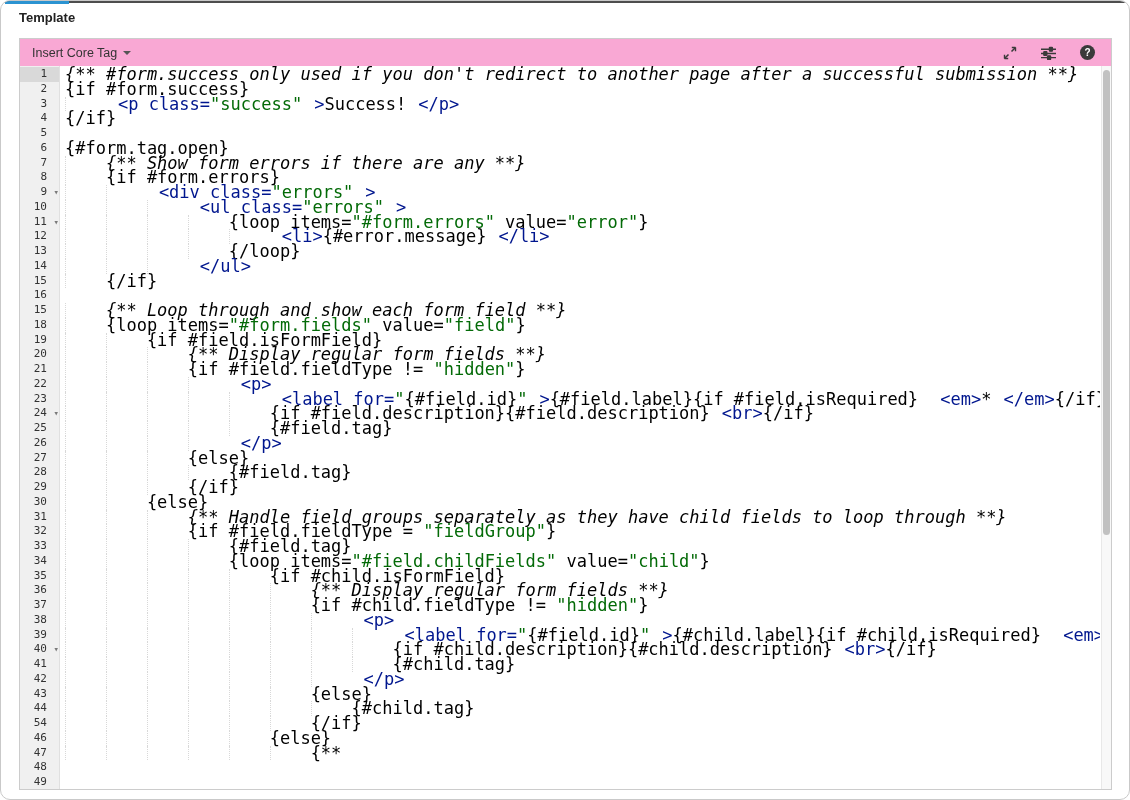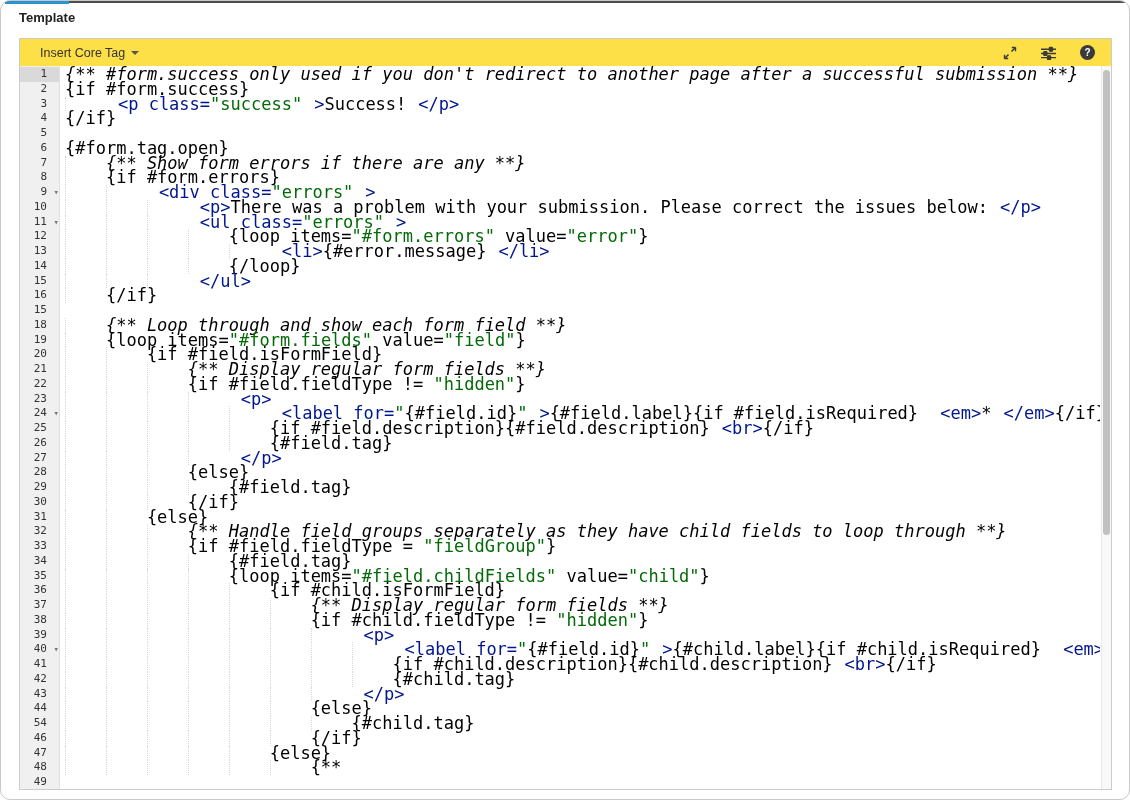--- a/index.html
+++ b/index.html
@@ -4,21 +4,21 @@
 <style>
   * { margin:0; padding:0; box-sizing:border-box; }
   html,body { width:1130px; height:800px; background:#fff; font-family:"Liberation Sans", sans-serif; }
   .frame { position:absolute; left:0; top:0; width:1130px; height:800px;
            border:1px solid #c9c9c9; border-radius:10px; background:#fff; overflow:hidden; }
   .top-strip { position:absolute; left:0; top:0; right:0; height:2px; background:var(--strip); }
   .top-accent { position:absolute; left:4px; top:0; width:64px; height:3px; background:var(--accent); }
   .panel-title { position:absolute; left:18px; top:9px; font-size:13px; font-weight:bold; color:#222; }
 
   .toolbar { position:absolute; left:18px; right:17px; top:37px; height:29px;
-             background:#fde047; border:1px solid #ccc; display:flex; align-items:center;padding-left:8px; }
+             background:#f9a8d4; border:1px solid #ccc; display:flex; align-items:center; }
   .insert-btn { display:flex; align-items:center; gap:6px; padding:0 12px; height:100%;
                 font-size:12.5px; color:#333; cursor:pointer; }
   .caret-down { width:0; height:0; border-left:4px solid transparent; border-right:4px solid transparent;
                 border-top:4px solid #555; margin-top:1px; }
   .toolbar-icons { margin-left:auto; display:flex; align-items:center; gap:24px; padding-right:16px; }
   .tb-icon { width:15px; height:15px; display:flex; align-items:center; justify-content:center; cursor:pointer; }
   .help-circle { width:15px; height:15px; border-radius:50%; background:#3a3a3a; color:#fff;
                  font-size:10px; font-weight:bold; display:flex; align-items:center; justify-content:center; }
 
   .editor { position:absolute; left:18px; right:17px; top:65px; bottom:9px;
@@ -143,21 +143,20 @@
     <div class="code-area">
         <div class="code-line"><span class="tok-c">{** #form.success only used if you don't redirect to another page after a successful submission **}</span></div>
         <div class="code-line"><span class="tok-p">{if #form.success}</span></div>
         <div class="code-line"><span class="guide"></span><span class="tok-t">&lt;p class=</span><span class="tok-s">"success"</span><span class="tok-t">&gt;</span><span class="tok-p">Success!</span><span class="tok-t">&lt;/p&gt;</span></div>
         <div class="code-line"><span class="tok-p">{/if}</span></div>
         <div class="code-line"><span class="tok-p"></span></div>
         <div class="code-line"><span class="tok-p">{#form.tag.open}</span></div>
         <div class="code-line"><span class="guide"></span><span class="tok-c">{** Show form errors if there are any **}</span></div>
         <div class="code-line"><span class="guide"></span><span class="tok-p">{if #form.errors}</span></div>
         <div class="code-line"><span class="guide"></span><span class="guide"></span><span class="tok-t">&lt;div class=</span><span class="tok-s">"errors"</span><span class="tok-t">&gt;</span></div>
-        <div class="code-line"><span class="guide"></span><span class="guide"></span><span class="guide"></span><span class="tok-t">&lt;p&gt;</span><span class="tok-p">There was a problem with your submission. Please correct the issues below:</span><span class="tok-t">&lt;/p&gt;</span></div>
         <div class="code-line"><span class="guide"></span><span class="guide"></span><span class="guide"></span><span class="tok-t">&lt;ul class=</span><span class="tok-s">"errors"</span><span class="tok-t">&gt;</span></div>
         <div class="code-line"><span class="guide"></span><span class="guide"></span><span class="guide"></span><span class="guide"></span><span class="tok-p">{loop items=</span><span class="tok-s">"#form.errors"</span><span class="tok-p"> value=</span><span class="tok-s">"error"</span><span class="tok-p">}</span></div>
         <div class="code-line"><span class="guide"></span><span class="guide"></span><span class="guide"></span><span class="guide"></span><span class="guide"></span><span class="tok-t">&lt;li&gt;</span><span class="tok-p">{#error.message}</span><span class="tok-t">&lt;/li&gt;</span></div>
         <div class="code-line"><span class="guide"></span><span class="guide"></span><span class="guide"></span><span class="guide"></span><span class="tok-p">{/loop}</span></div>
         <div class="code-line"><span class="guide"></span><span class="guide"></span><span class="guide"></span><span class="tok-t">&lt;/ul&gt;</span></div>
         <div class="code-line"><span class="guide"></span><span class="tok-p">{/if}</span></div>
         <div class="code-line"><span class="tok-p"></span></div>
         <div class="code-line"><span class="guide"></span><span class="tok-c">{** Loop through and show each form field **}</span></div>
         <div class="code-line"><span class="guide"></span><span class="tok-p">{loop items=</span><span class="tok-s">"#form.fields"</span><span class="tok-p"> value=</span><span class="tok-s">"field"</span><span class="tok-p">}</span></div>
         <div class="code-line"><span class="guide"></span><span class="guide"></span><span class="tok-p">{if #field.isFormField}</span></div>

